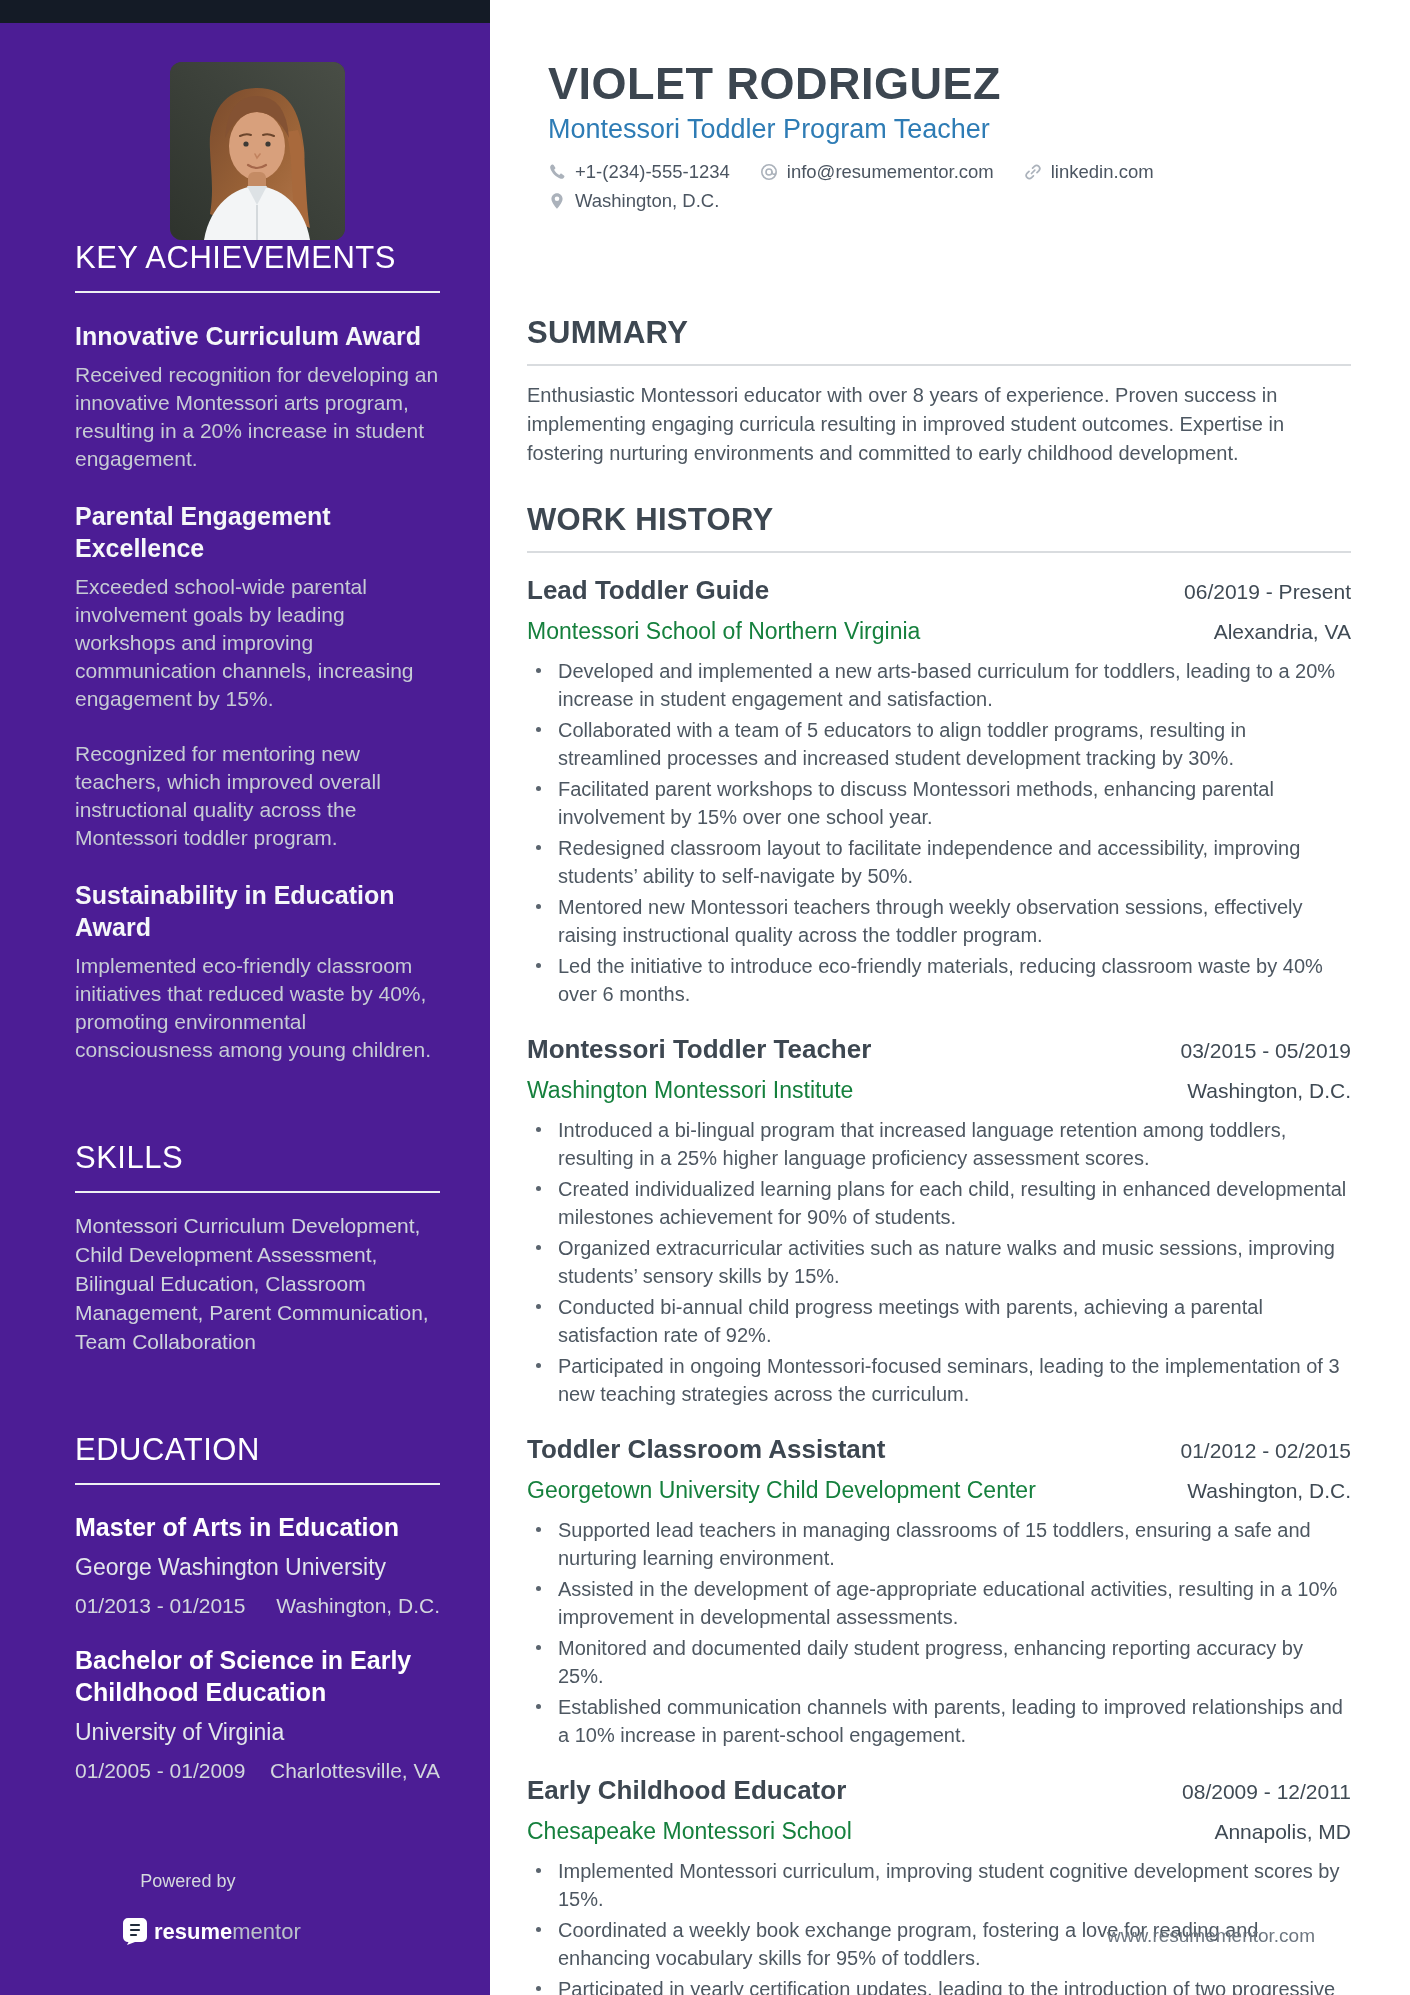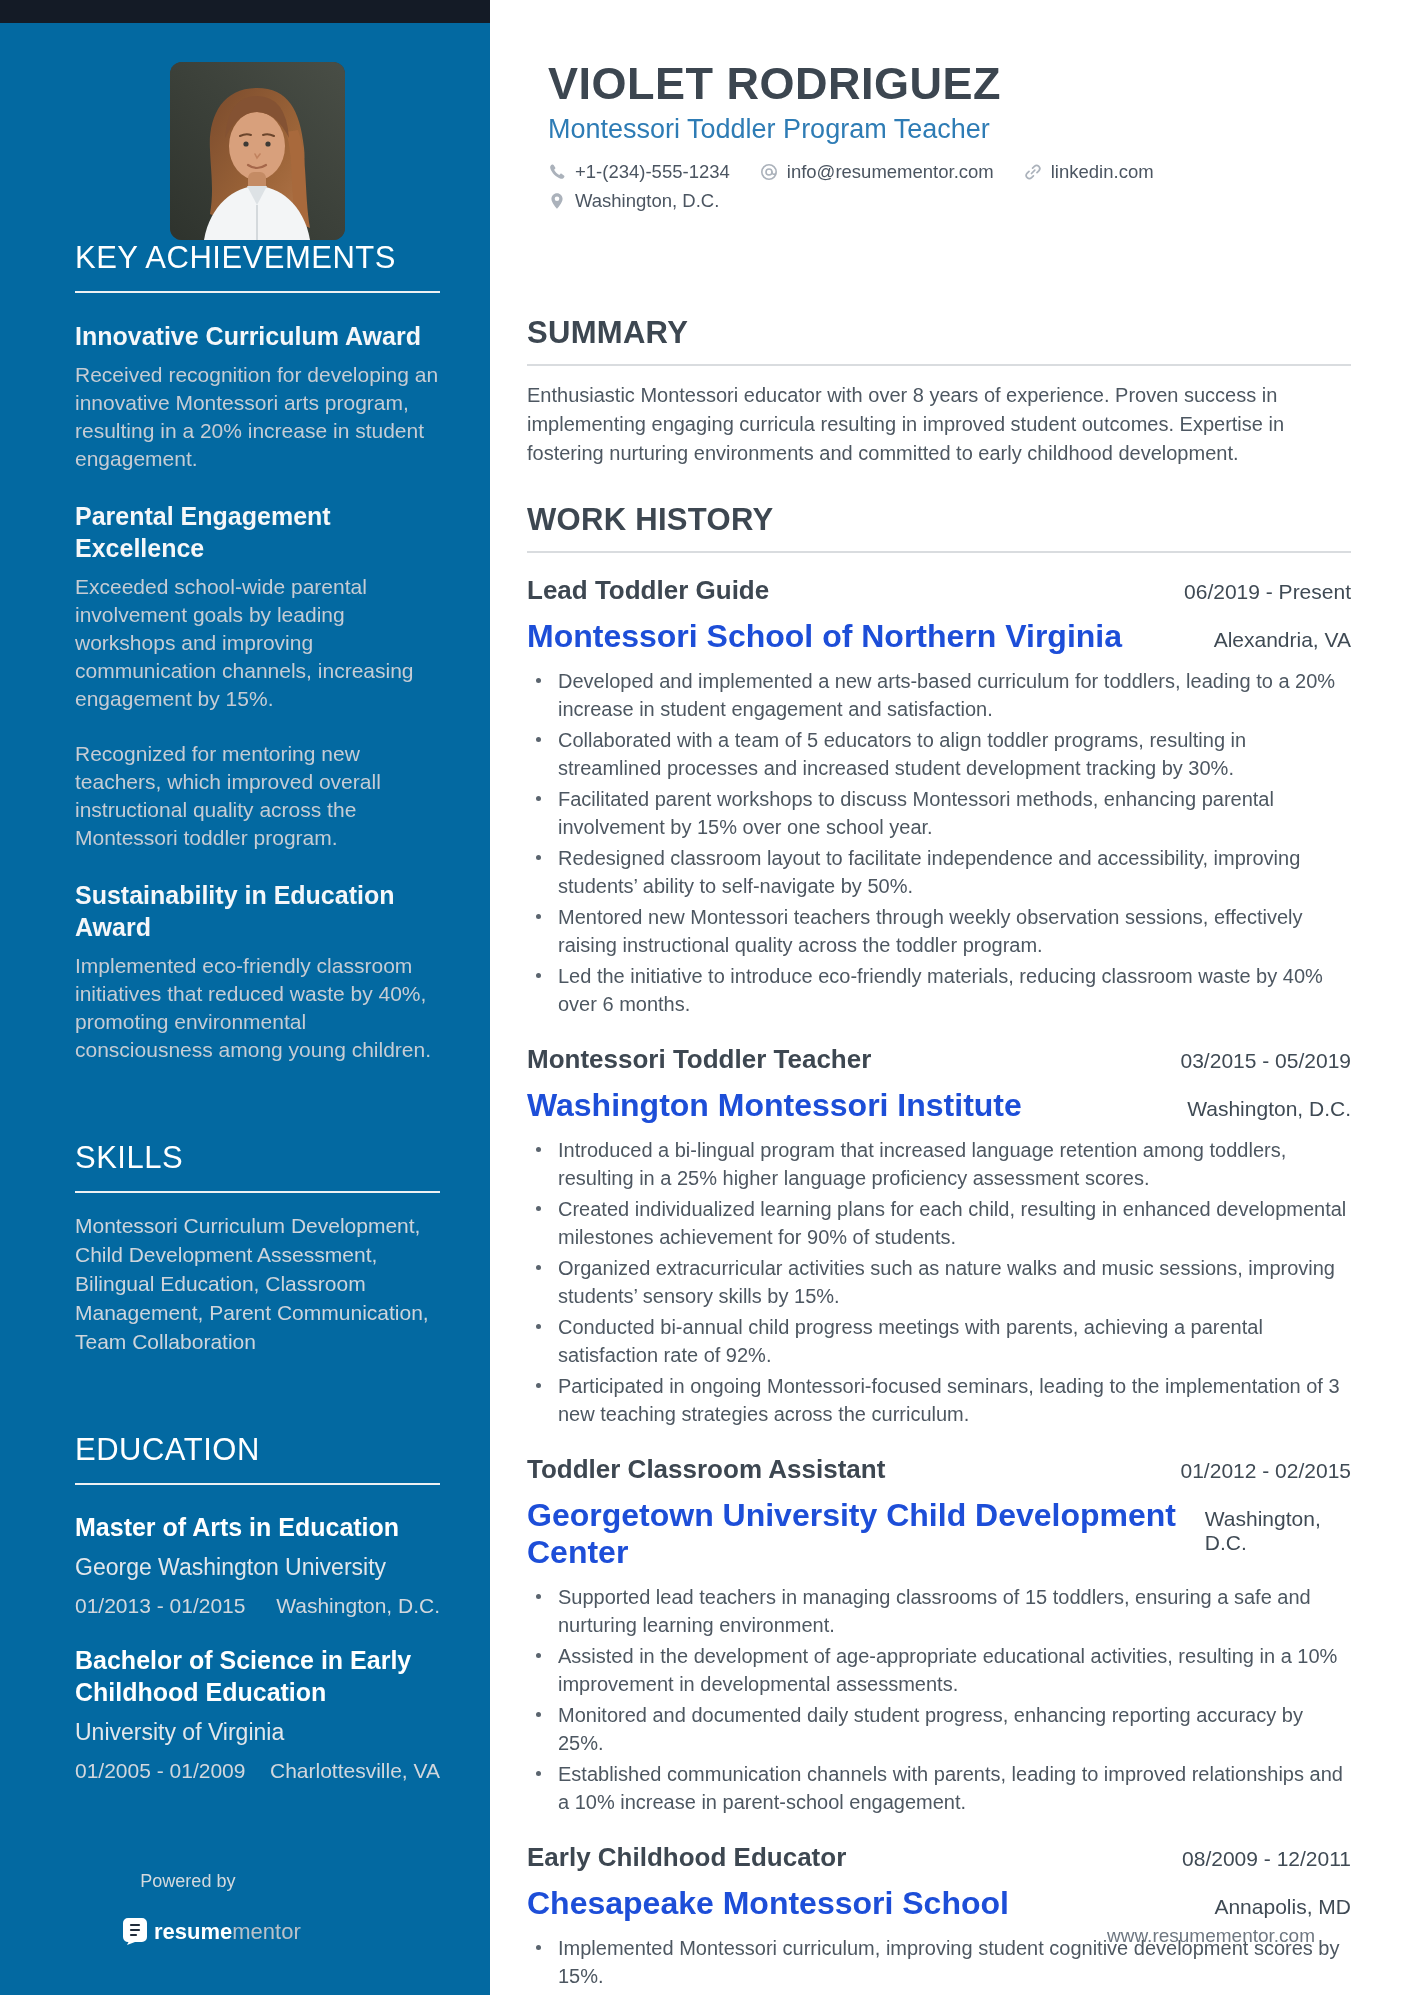--- a/index.html
+++ b/index.html
@@ -1,21 +1,21 @@
 <!DOCTYPE html>
 <html><head>
 <meta charset="utf-8">
 <style>
   * { margin:0; padding:0; box-sizing:border-box; }
   html,body { background:#e9e9e9; }
   body { font-family:"Liberation Sans","DejaVu Sans",sans-serif; }
   .page { position:relative; width:1410px; height:1995px; background:#ffffff; overflow:hidden; margin:0 auto; }
 
   
-  .sidebar { position:absolute; left:0; top:0; width:490px; height:1995px; background:#0369a1; }
+  .sidebar { position:absolute; left:0; top:0; width:490px; height:1995px; background:#4c1d95; }
   .topstrip { position:absolute; left:0; top:0; width:490px; height:23px; background:#141b26; }
   .photo-wrap { position:absolute; left:170px; top:62px; width:175px; height:178px; border-radius:12px; overflow:hidden; background:#3a3f39; }
   .photo-wrap svg { display:block; width:100%; height:100%; }
   .side-inner { position:absolute; left:0; top:240px; width:490px; padding:0 50px 0 75px; }
   .s-heading { font-size:31px; font-weight:400; letter-spacing:0.5px; color:#ffffff; }
   .s-rule { height:2px; background:#eef1f3; margin-top:15px; }
   .ach-item { margin-top:27px; }
   .ach-title { font-size:25px; font-weight:600; color:#f5f7f9; line-height:1.28; }
   .ach-desc { margin-top:9px; font-size:21px; line-height:28px; color:#c6ccd4; }
   .side-section { margin-top:76px; }
@@ -50,21 +50,21 @@
   .m-heading { font-size:31px; font-weight:600; letter-spacing:0.3px; color:#3d4751; }
   .m-rule { height:2px; background:#d9dcdf; margin-top:13px; }
   .summary-text { margin-top:15px; font-size:20px; line-height:29px; color:#4d5761; }
 
   .job { margin-top:26px; }
   .job:first-of-type { margin-top:22px; }
   .job-row { display:flex; justify-content:space-between; align-items:baseline; }
   .job-role { font-size:26px; font-weight:600; color:#3d4751; }
   .job-dates { font-size:21px; color:#3f4a54; }
   .job-row2 { margin-top:12px; }
-  .job-company { font-size:32px; font-weight:700; color:#1d4ed8; }
+  .job-company { font-size:23px; font-weight:400; color:#15803d; }
   .job-location { font-size:21px; color:#3f4a54; }
   .bullets { margin-top:12px; list-style:none; }
   .bullets li { position:relative; padding-left:31px; font-size:20px; line-height:28px; color:#4d5761; margin-top:3px; }
   .bullets li::before { content:""; position:absolute; left:9px; top:11px; width:5px; height:5px; border-radius:50%; background:#5a646e; }
 
   .main-footer { position:absolute; right:95px; bottom:48px; font-size:19px; color:#6e7781; }
 </style>
 </head>
 <body>
 

